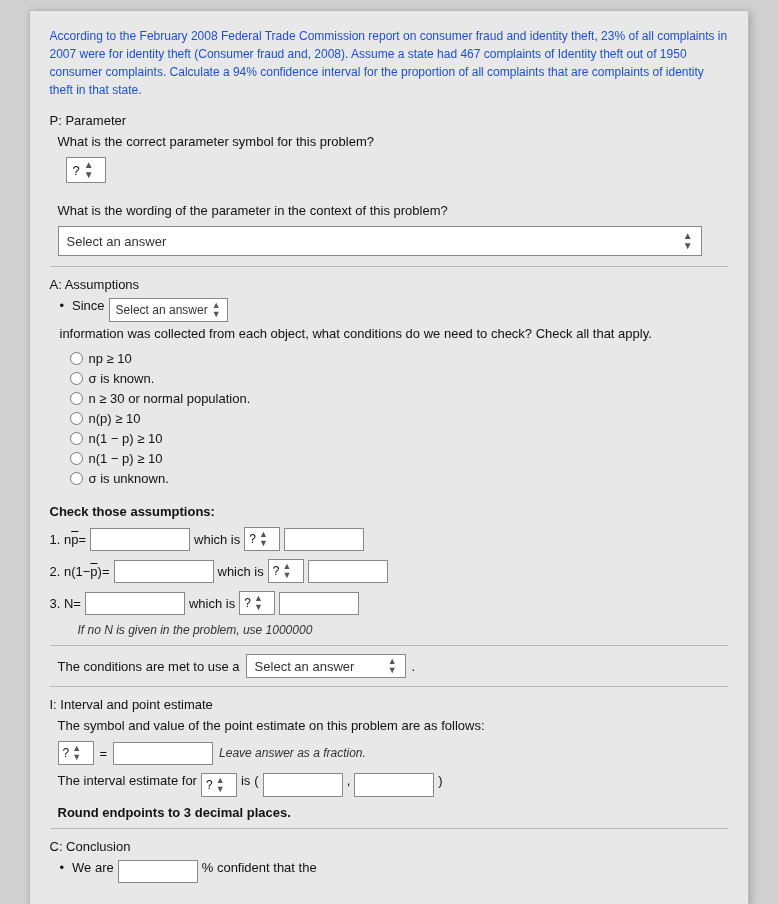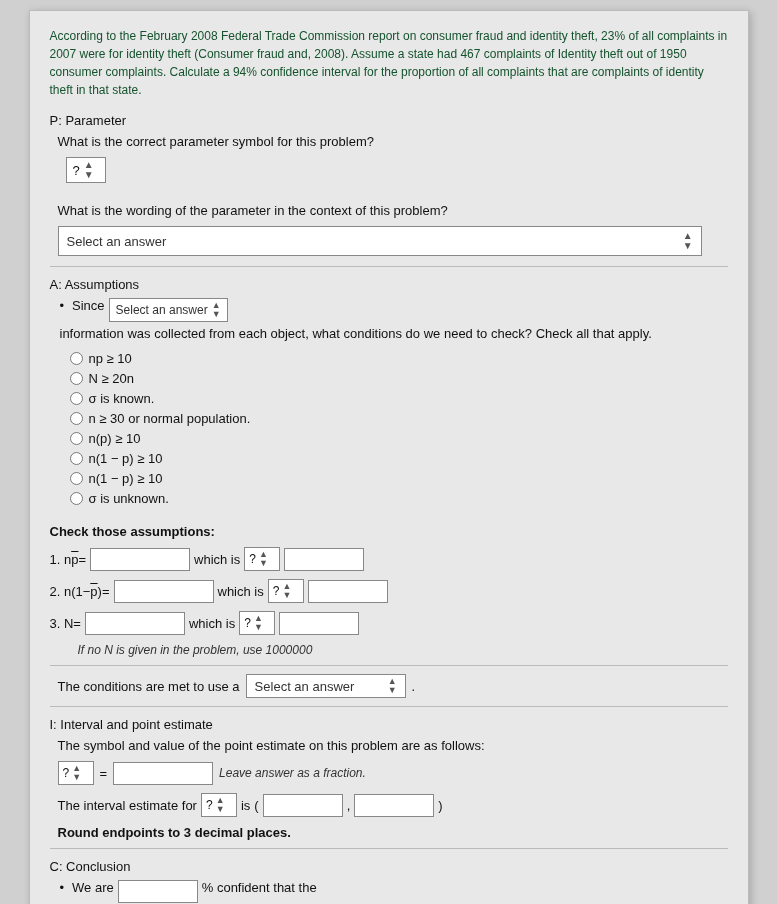--- a/index.html
+++ b/index.html
@@ -16,21 +16,21 @@
       width: 720px;
       margin: 10px auto;
       padding: 16px 20px;
       border: 1px solid #bbb;
       box-shadow: 2px 2px 8px rgba(0,0,0,0.2);
     }
     .intro-text {
       font-size: 12px;
       line-height: 1.5;
       margin-bottom: 14px;
-      color: #14532d;
+      color: #1d4ed8;
     }
     .section-header {
       font-weight: normal;
       font-size: 13px;
       margin-bottom: 6px;
       margin-top: 10px;
     }
     .question-label {
       font-size: 13px;
       margin-bottom: 8px;
@@ -185,21 +185,20 @@
     .procedure-select .flex-s { flex: 1; }
     .procedure-select .arr {
       font-size: 9px;
       color: #555;
       display: flex;
       flex-direction: column;
       line-height: 1;
     }
     .interval-row {
       display: flex;
-      align-items: center;
       gap: 4px;
       font-size: 13px;
       margin-bottom: 8px;
     }
     .point-est-row {
       display: flex;
       align-items: center;
       gap: 6px;
       font-size: 13px;
       margin-bottom: 8px;
@@ -275,24 +274,20 @@
       <span>information was collected from each object, what conditions do we need to check? Check all that apply.</span>
     </div>
 
     <div class="checkbox-list">
       <div class="checkbox-item">
         <input type="radio" style="">
         <span>np ≥ 10</span>
       </div>
       <div class="checkbox-item">
         <input type="radio" style="">
-        <span>N ≥ 20n</span>
-      </div>
-      <div class="checkbox-item">
-        <input type="radio" style="">
         <span>σ is known.</span>
       </div>
       <div class="checkbox-item">
         <input type="radio" style="">
         <span>n ≥ 30 or normal population.</span>
       </div>
       <div class="checkbox-item">
         <input type="radio" style="">
         <span>n(p) ≥ 10</span>
       </div>

